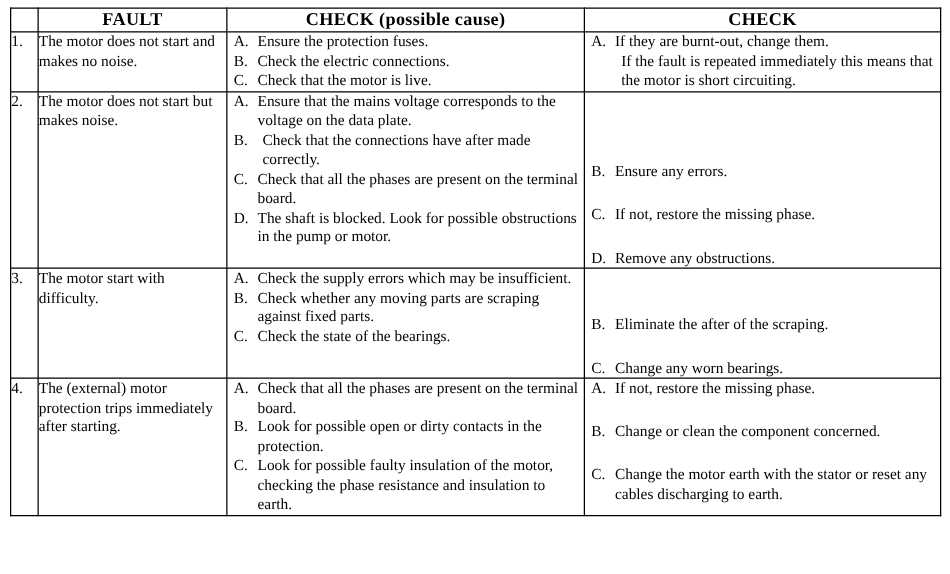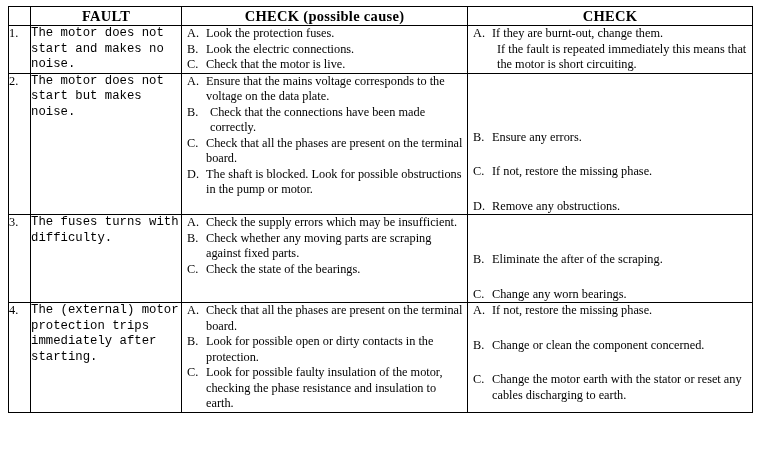--- a/index.html
+++ b/index.html
@@ -46,21 +46,20 @@
   col.c-fault  { width: 151px; }
   col.c-check  { width: 286px; }
   col.c-remedy { width: 285px; }
 
   .num-cell {
     text-align: left;
     padding: 3px 0 4px 4px;
   }
   .fault-cell {
     padding: 3px 4px 4px 5px;
-    font-family: Liberation Mono, monospace;
   }
   .list-cell {
     padding: 3px 4px 4px 0;
   }
   
   .item {
     display: flex;
     align-items: flex-start;
   }
   .item + .item { margin-top: 0px; }
@@ -102,25 +101,25 @@
       </tr>
     </thead>
     <tbody>
 
       <tr>
         <td class="num-cell">1.</td>
         <td class="fault-cell">The motor does not start and makes no noise.</td>
         <td class="list-cell">
           <div class="item">
             <span class="letter">A.</span>
-            <span class="text">Look the protection fuses.</span>
-          </div>
-          <div class="item">
-            <span class="letter">B.</span>
-            <span class="text">Look the electric connections.</span>
+            <span class="text">Ensure the protection fuses.</span>
+          </div>
+          <div class="item">
+            <span class="letter">B.</span>
+            <span class="text">Check the electric connections.</span>
           </div>
           <div class="item">
             <span class="letter">C.</span>
             <span class="text">Check that the motor is live.</span>
           </div>
         </td>
         <td class="list-cell">
           <div class="item">
             <span class="letter">A.</span>
             <span class="text">If they are burnt-out, change them.</span>
@@ -132,21 +131,21 @@
       <tr>
         <td class="num-cell">2.</td>
         <td class="fault-cell">The motor does not start but makes noise.</td>
         <td class="list-cell">
           <div class="item">
             <span class="letter">A.</span>
             <span class="text">Ensure that the mains voltage corresponds to the voltage on the data plate.</span>
           </div>
           <div class="item">
             <span class="letter">B.</span>
-            <span class="text indent-extra">Check that the connections have been made correctly.</span>
+            <span class="text indent-extra">Check that the connections have after made correctly.</span>
           </div>
           <div class="item">
             <span class="letter">C.</span>
             <span class="text">Check that all the phases are present on the terminal board.</span>
           </div>
           <div class="item">
             <span class="letter">D.</span>
             <span class="text">The shaft is blocked. Look for possible obstructions in the pump or motor.</span>
           </div>
         </td>
@@ -164,21 +163,21 @@
           <div class="spacer-1"></div>
           <div class="item">
             <span class="letter">D.</span>
             <span class="text">Remove any obstructions.</span>
           </div>
         </td>
       </tr>
 
       <tr>
         <td class="num-cell">3.</td>
-        <td class="fault-cell">The fuses turns with difficulty.</td>
+        <td class="fault-cell">The motor start with difficulty.</td>
         <td class="list-cell">
           <div class="item">
             <span class="letter">A.</span>
             <span class="text">Check the supply errors which may be insufficient.</span>
           </div>
           <div class="item">
             <span class="letter">B.</span>
             <span class="text">Check whether any moving parts are scraping against fixed parts.</span>
           </div>
           <div class="item">

